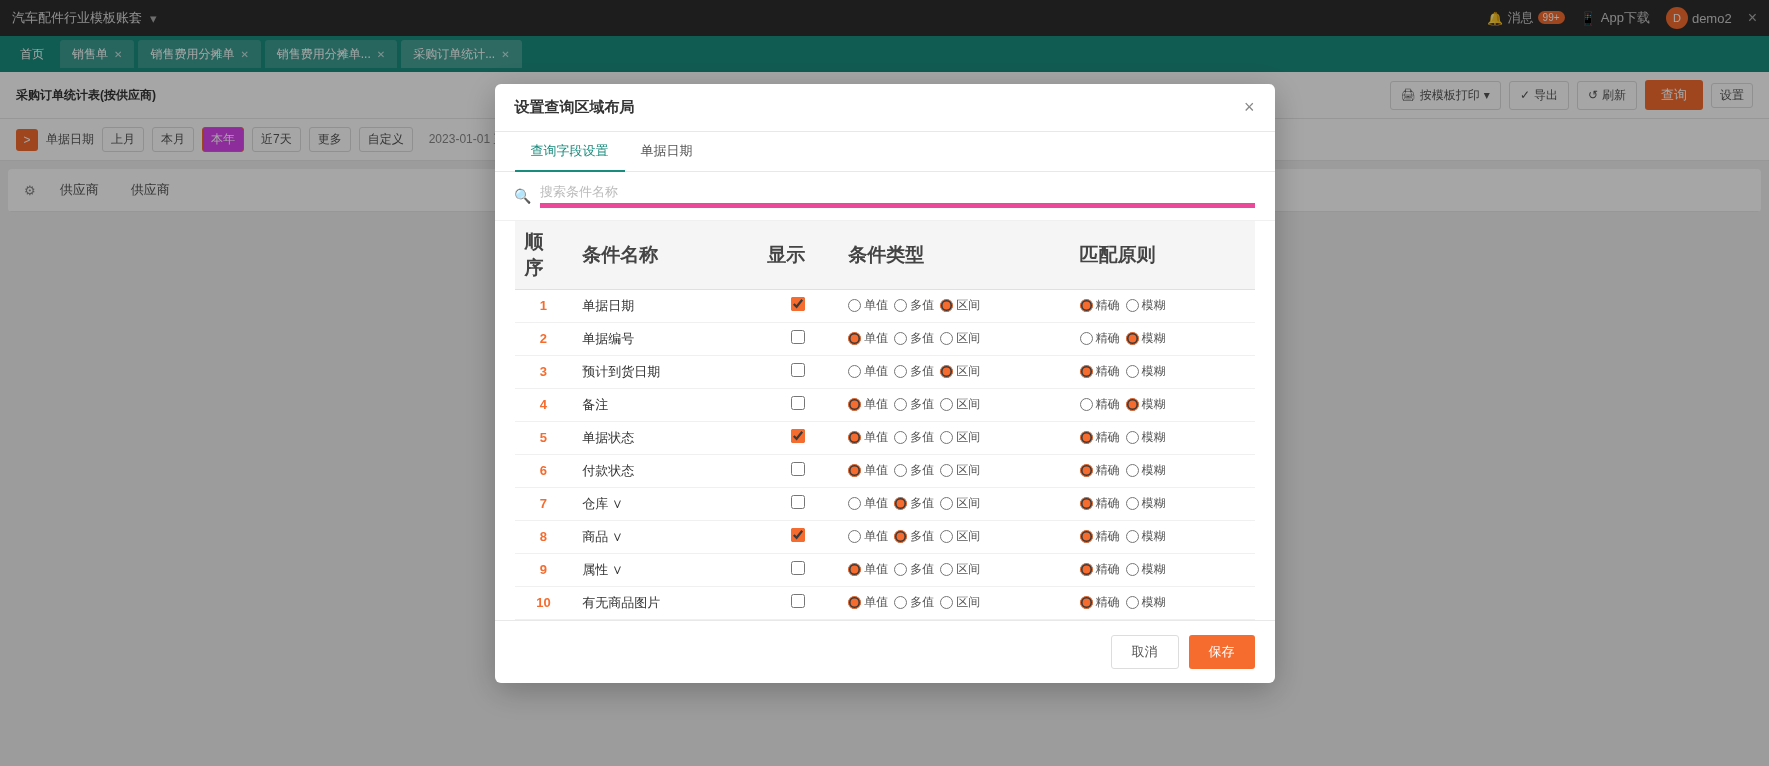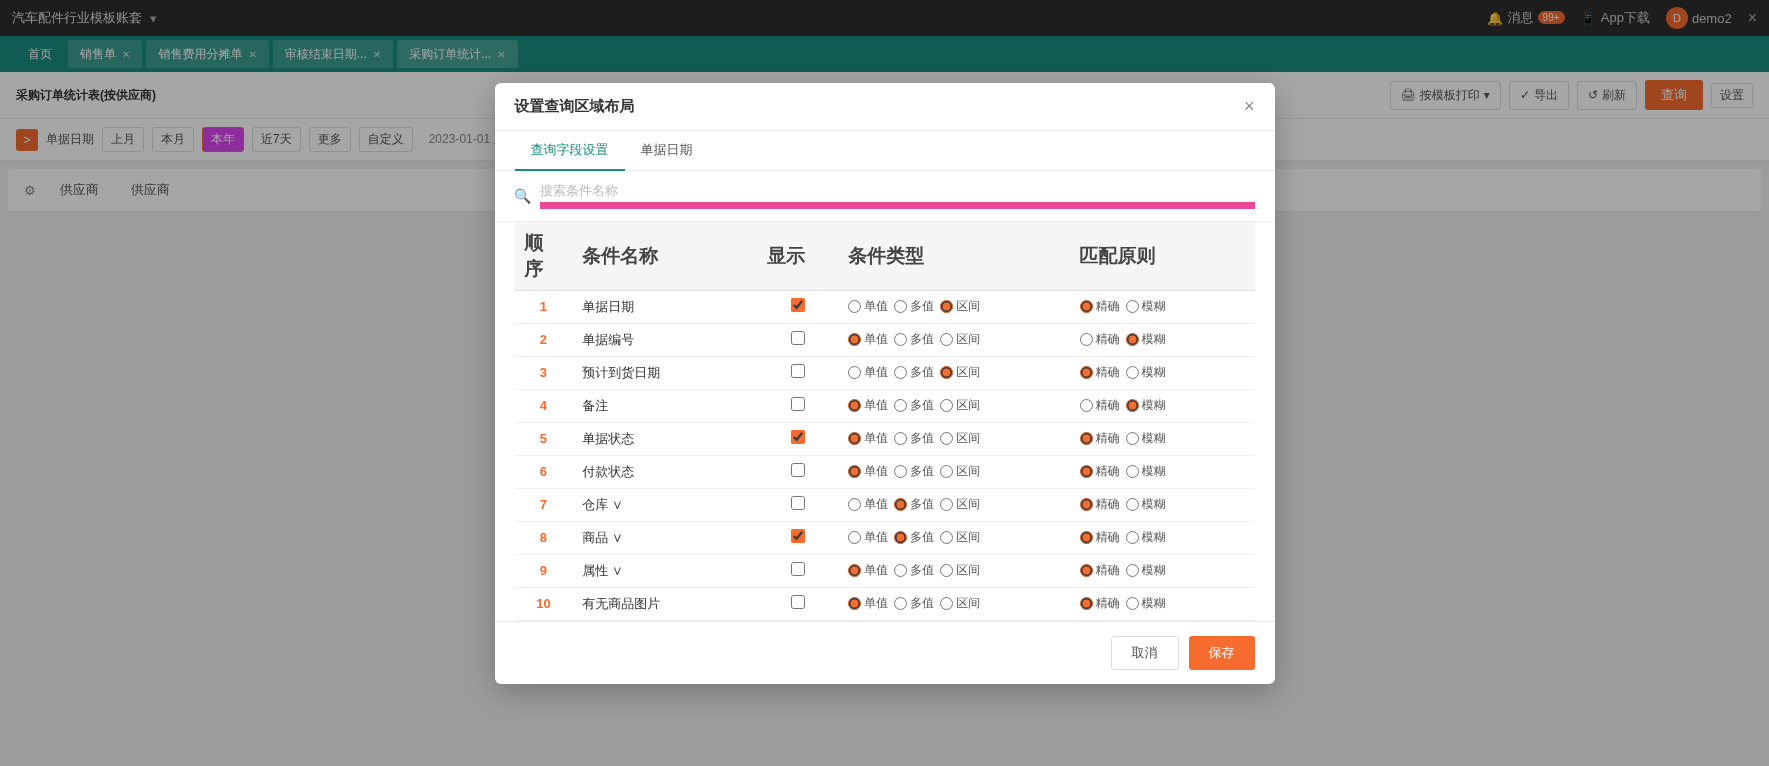--- a/index.html
+++ b/index.html
@@ -19,21 +19,21 @@
     .top-bar-right { display: flex; align-items: center; gap: 16px; font-size: 13px; color: #ccc; }
     .top-bar-right .badge { background: #f56c2e; color: white; border-radius: 10px; padding: 1px 5px; font-size: 10px; position: relative; top: -1px; }
     .top-bar-right .icon-btn { display: flex; align-items: center; gap: 4px; cursor: pointer; }
 
     
     .tab-bar {
       background: #1a8c7e;
       height: 36px;
       display: flex;
       align-items: center;
-      padding: 0 16px;
+      padding: 0 8px;
       gap: 4px;
     }
     .tab-item {
       background: rgba(255,255,255,0.15);
       color: white;
       padding: 4px 12px;
       border-radius: 3px 3px 0 0;
       font-size: 12px;
       cursor: pointer;
       display: flex;
@@ -153,21 +153,21 @@
       gap: 8px;
       border-bottom: 1px solid #f0f0f0;
     }
     .search-icon { color: #aaa; font-size: 14px; }
     .modal-search input {
       border: none;
       outline: none;
       font-size: 13px;
       color: #333;
       flex: 1;
-      border-bottom: 7px solid #ec4899;
+      border-bottom: 5px solid #ec4899;
       padding-bottom: 4px;
     }
     .modal-search input::placeholder { color: #bbb; }
 
     
     .modal-table-wrap {
       flex: 1;
       overflow-y: auto;
       padding: 0 20px;
     }
@@ -282,21 +282,21 @@
   </div>
   <div class="tab-item">
     <span>销售单</span>
     <span class="tab-close">✕</span>
   </div>
   <div class="tab-item">
     <span>销售费用分摊单</span>
     <span class="tab-close">✕</span>
   </div>
   <div class="tab-item">
-    <span>审核结束日期...</span>
+    <span>销售费用分摊单...</span>
     <span class="tab-close">✕</span>
   </div>
   <div class="tab-item" style="background:rgba(255,255,255,0.2);">
     <span>采购订单统计...</span>
     <span class="tab-close">✕</span>
   </div>
 </div>
 
 <div class="page-header">
   <span class="page-title">采购订单统计表(按供应商)</span>

